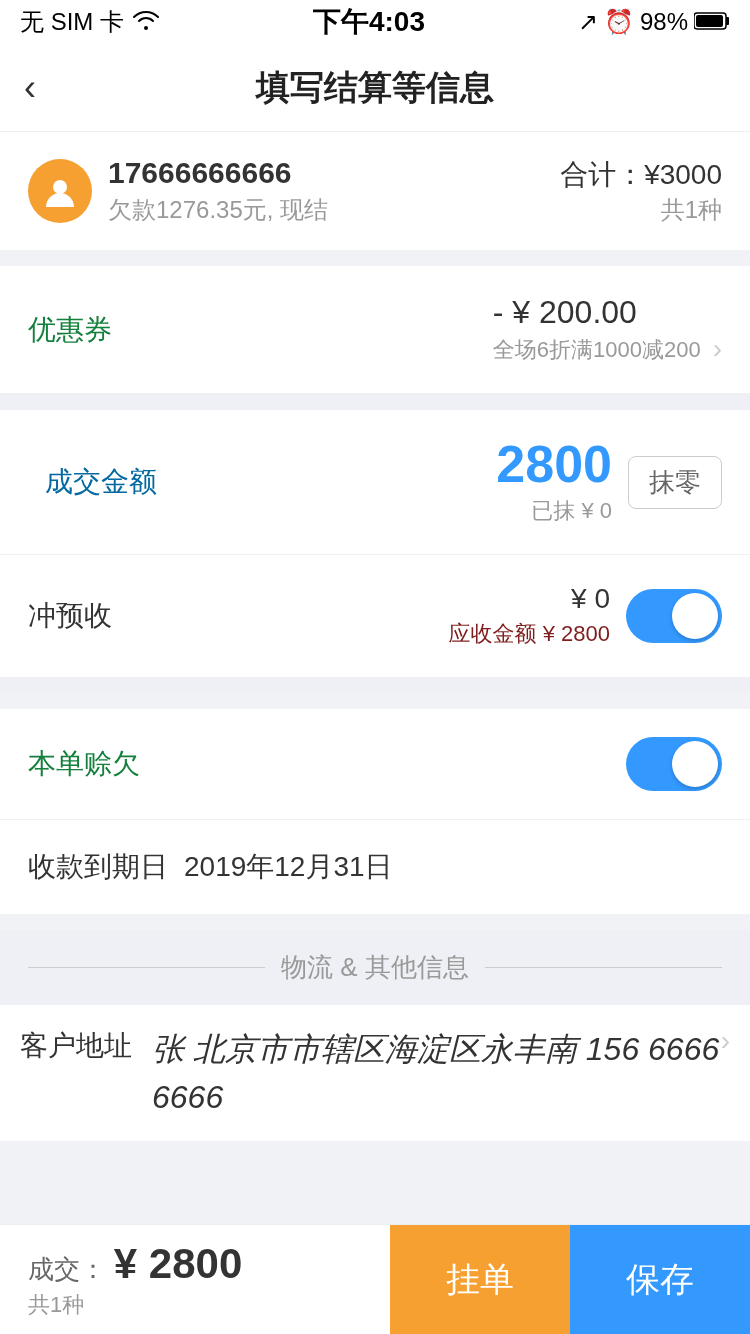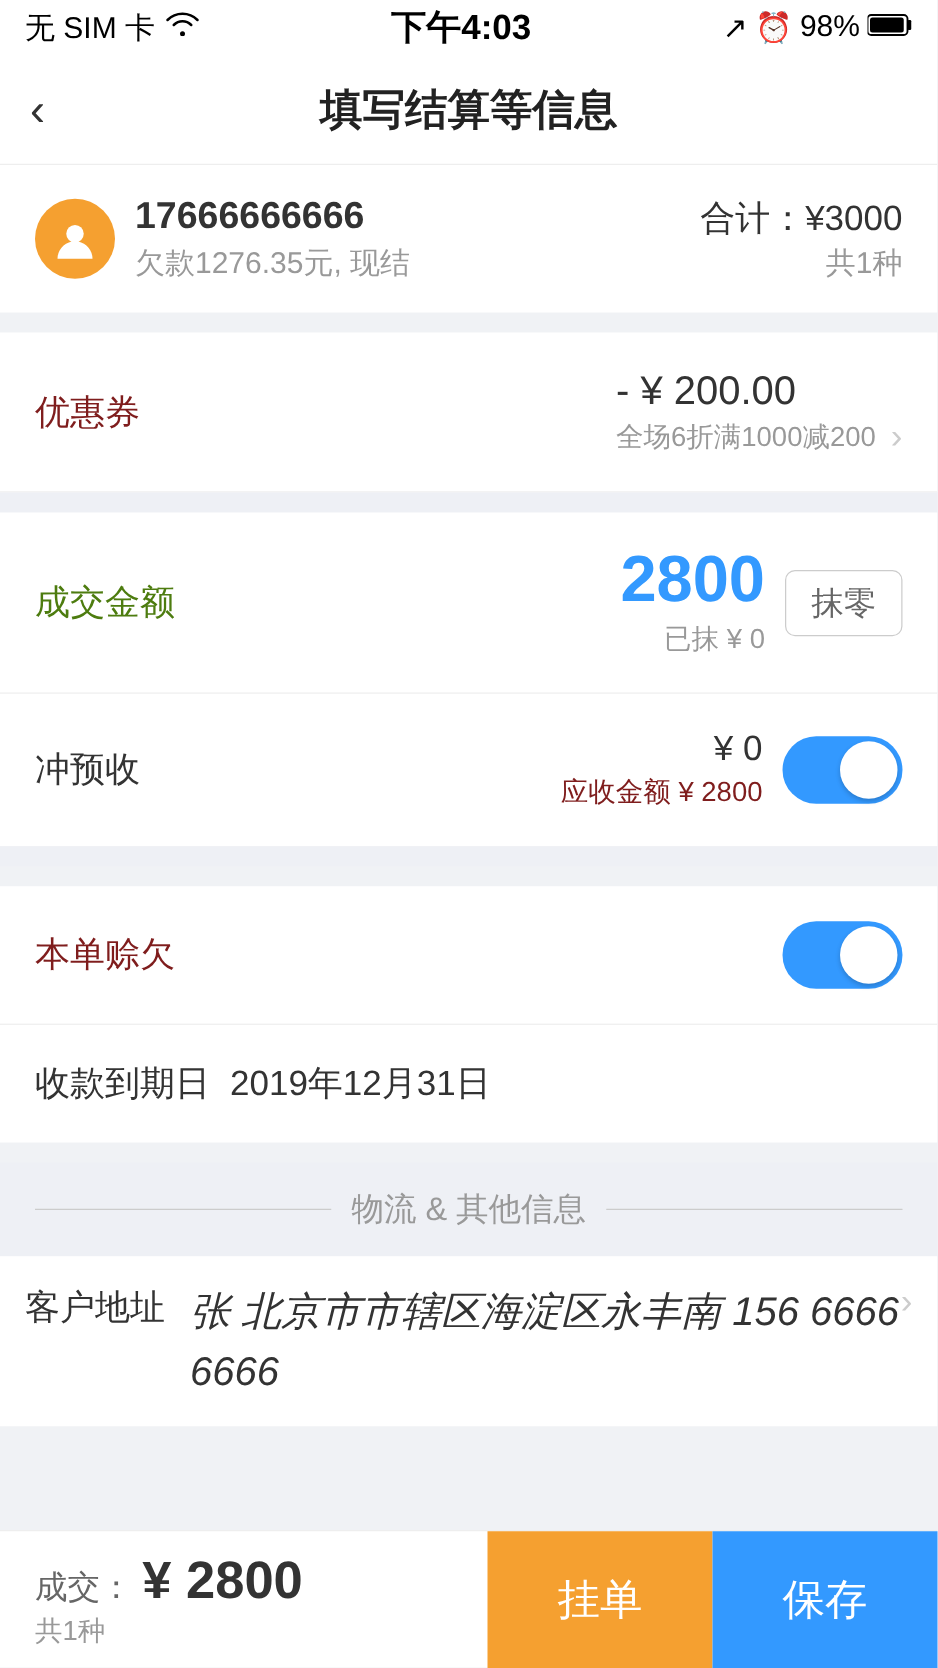--- a/index.html
+++ b/index.html
@@ -114,21 +114,21 @@
     .row-item {
       background: #fff;
       padding: 28px;
       display: flex;
       align-items: center;
       justify-content: space-between;
       border-bottom: 1px solid #f0f0f0;
     }
     .row-label {
       font-size: 28px;
-      color: #7f1d1d;
+      color: #15803d;
     }
     .row-right {
       display: flex;
       align-items: flex-end;
       gap: 12px;
     }
     .coupon-amount {
       font-size: 32px;
       color: #333;
       font-weight: 500;
@@ -150,21 +150,22 @@
       padding: 28px;
       margin-top: 0;
     }
     .amount-row {
       display: flex;
       align-items: center;
       justify-content: space-between;
     }
     .amount-label {
       font-size: 28px;
-      color: #4d7c0f;
+      color: #0369a1;
+      margin-left: 17px;
     }
     .amount-right {
       display: flex;
       align-items: center;
       gap: 16px;
     }
     .amount-value {
       font-size: 52px;
       font-weight: 600;
       color: #3399ff;

